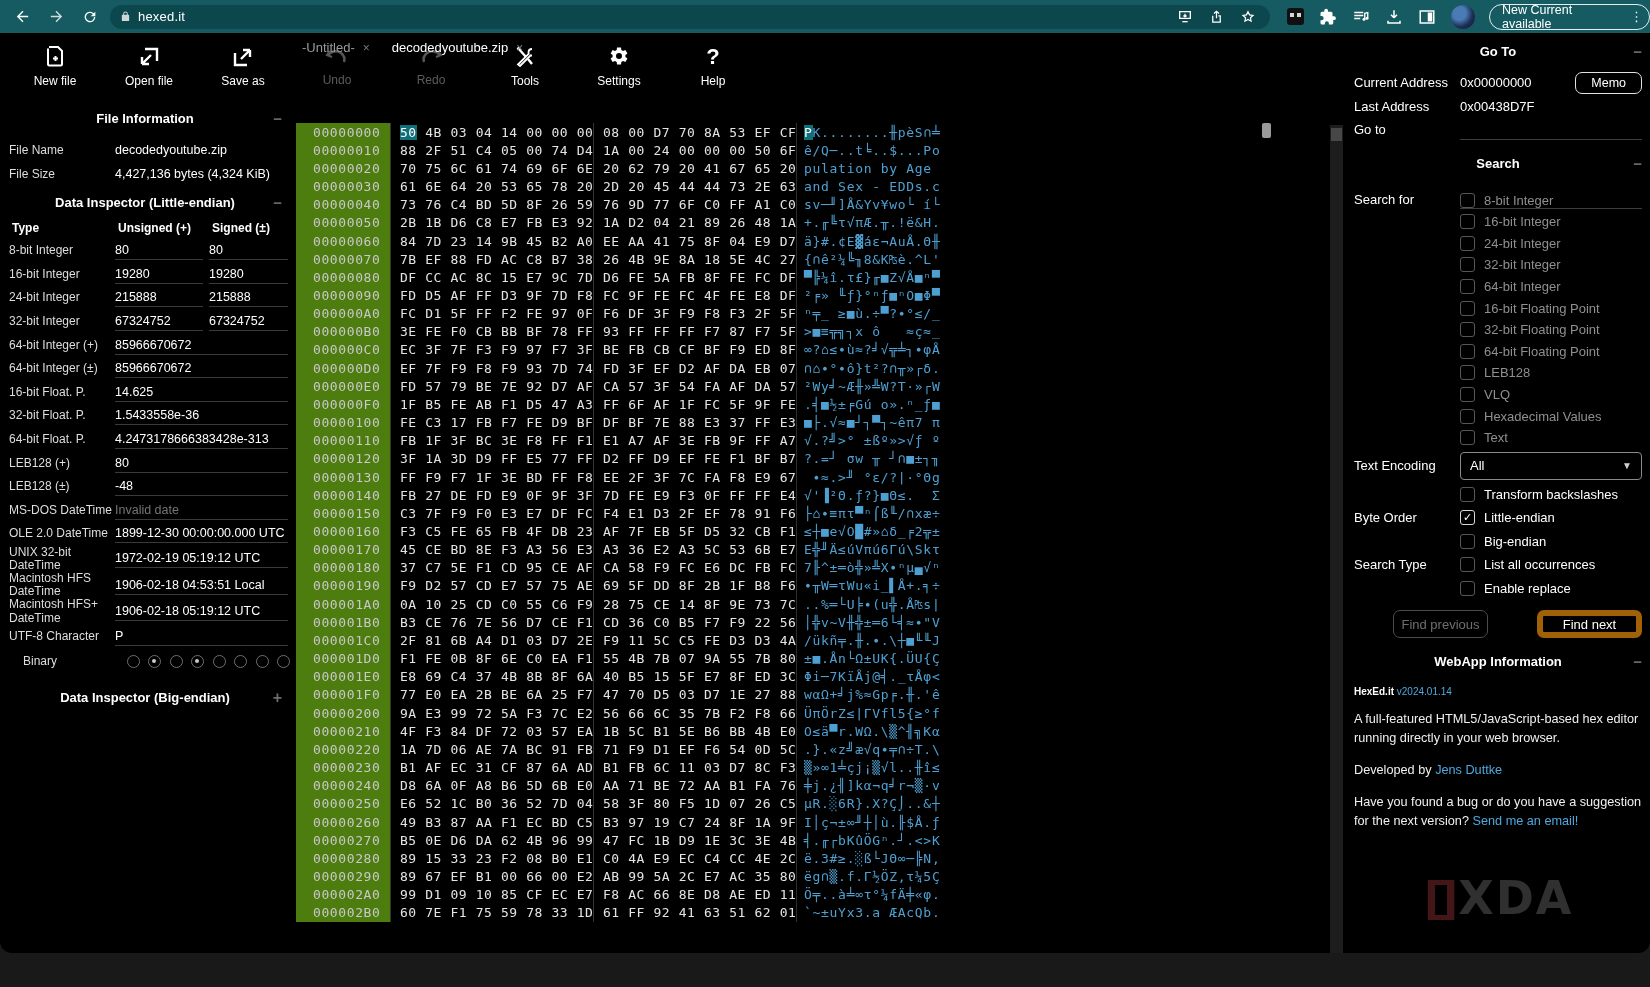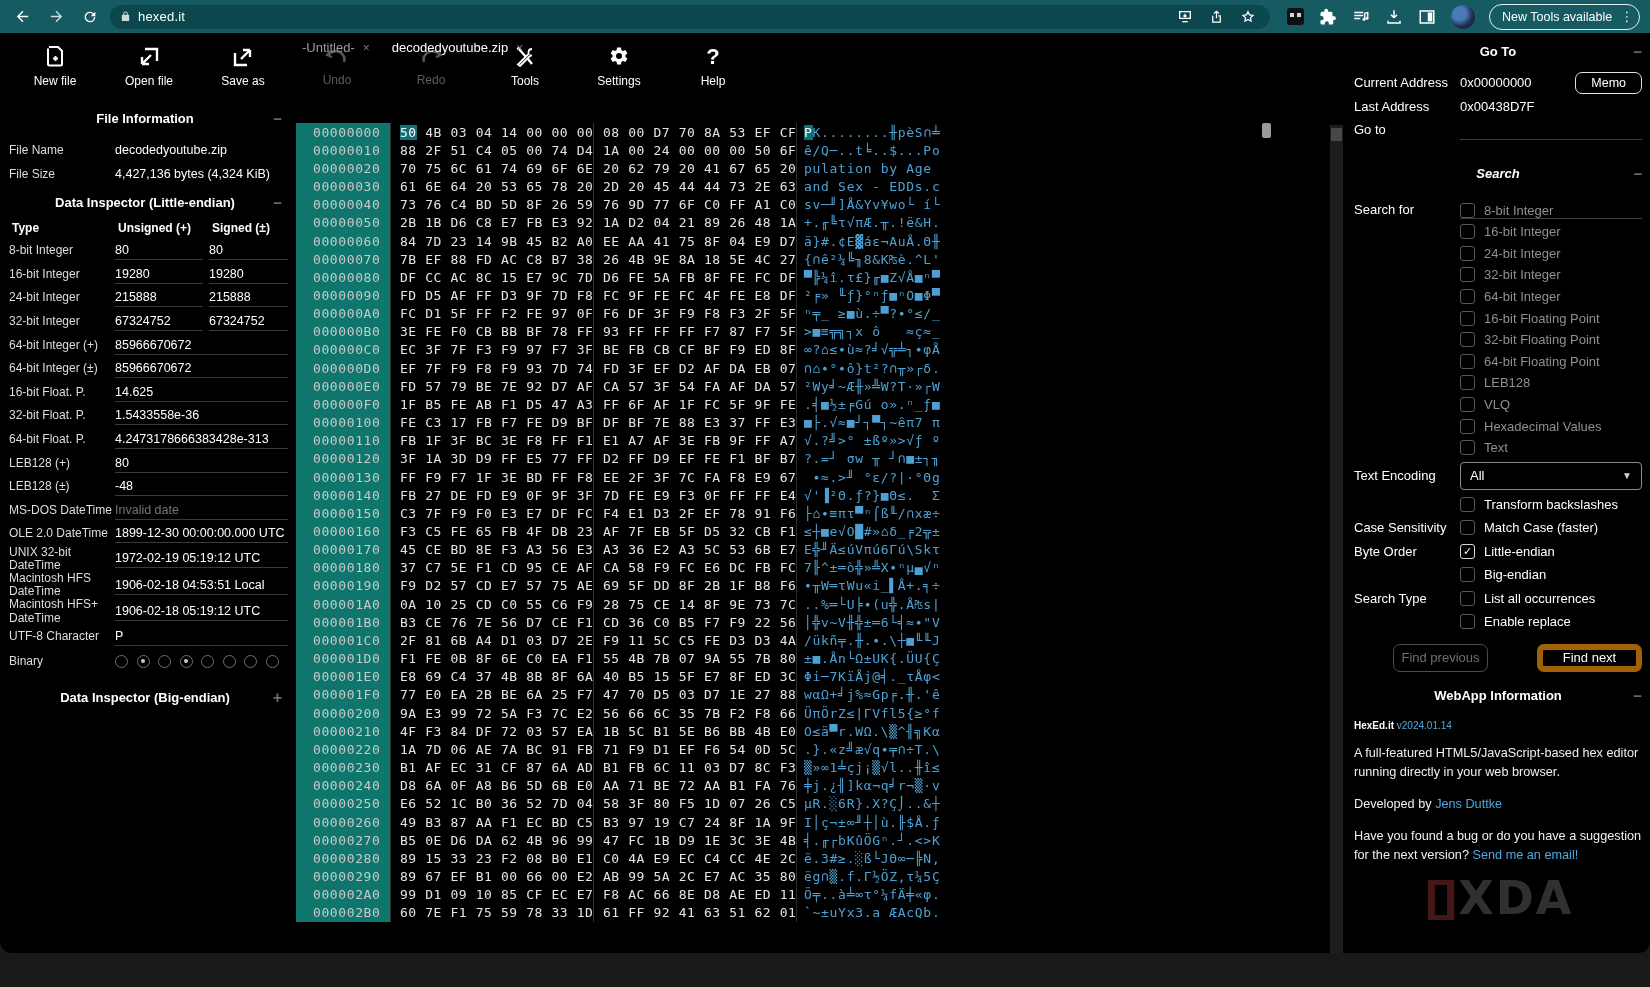--- a/index.html
+++ b/index.html
@@ -49,36 +49,36 @@
   .ditable { margin-top:4px; }
   .dithead { display:flex; padding-left:9px; height:22px; align-items:center; font-weight:bold; color:#fff;justify-content:center; }
   .dithead .c1 { width:106px; } .dithead .c2 { width:94px; } .dithead .c3 { width:75px; }
   .dirow { display:flex; padding-left:9px; min-height:23.6px; align-items:center; }
   .dirow .l { width:106px; color:#dedede; line-height:1.1; }
   .dirow .f { border-bottom:1px solid #3a3a3a; color:#fff; font-size:12.5px; height:19px; line-height:18px; }
   .dirow .f.half1 { width:88px; margin-right:6px; }
   .dirow .f.half2 { width:79px; }
   .dirow .f.wide { width:173px; }
   .dirow .f.ph { color:#757575; }
-  .binrow { display:flex; padding-left:9px; height:26px; align-items:center; }
+  .binrow { display:flex; padding-left:23px; height:26px; align-items:center; }
   .binrow .l { width:106px; color:#dedede; }
   .bits { display:flex; gap:8.5px; align-items:center; }
   .bit { width:13px; height:13px; border:1.5px solid #6f6f6f; border-radius:50%; position:relative; cursor:pointer; }
   .bit.on:after { content:""; position:absolute; left:3px; top:3px; width:4px; height:4px; border-radius:50%; background:#c9c9c9; }
   .behead { margin-top:14px; }
   .behead .collapse { font-size:16px; }
 
   
   .tabbar { position:absolute; left:290px; top:4px; height:21px; display:flex; align-items:center; gap:22px; padding-left:12px; font-size:13px; }
   .tab { display:flex; align-items:center; gap:8px; cursor:pointer; color:#9a9a9a; }
   .tab.active { color:#fff; }
   .tab .x { color:#7a7a7a; font-size:12px; }
   .hexbody { position:absolute; left:296px; top:90px; font-family:"DejaVu Sans Mono", monospace; font-size:13px; }
   .hexrow { display:flex; height:18.16px; align-items:center; }
-  .addr { width:94px; background:#0f766e; color:#c9c9c9; height:100%; display:flex; align-items:center;
+  .addr { width:94px; background:#4d7c0f; color:#c9c9c9; height:100%; display:flex; align-items:center;
     padding-left:17px; letter-spacing:.6px; }
   .half { display:flex; border-left:1px solid #333; height:100%; align-items:center; padding-left:9px; width:203px; }
   .byte { color:#e4e4e4; letter-spacing:.5px; margin-right:8.6px; cursor:text; }
   .ascii { border-left:1px solid #2e2e2e; height:100%; display:flex; align-items:center; padding-left:7px;
     color:#4fa0d2; white-space:pre; letter-spacing:.7px; cursor:text; }
   .selbg { background:#10707a; color:#fff; }
   .hexscroll { position:absolute; left:1262px; top:90px; width:9px; height:845px; }
   .hexscroll .thumb { width:9px; height:15px; background:#9a9a9a; border-radius:2px; }
   .rpscroll { position:absolute; left:1330px; top:92px; width:13px; height:843px; background:#1d1d1d; }
   .rpscroll .thumb { margin:3px auto 0; width:11px; height:13px; background:#474747; }
@@ -181,21 +181,21 @@
           <path d="M12 3v10m0 0-4-4m4 4 4-4" stroke="#fff" stroke-width="2" fill="none"></path>
           <path d="M4 17v3h16v-3" stroke="#fff" stroke-width="2" fill="none"></path>
         </svg>
       <svg class="ext-ico" width="17" height="17" viewBox="0 0 24 24">
           <rect x="3" y="4" width="18" height="16" fill="none" stroke="#fff" stroke-width="2"></rect>
           <rect x="13" y="6" width="6" height="12" fill="#fff"></rect>
         </svg>
       <div class="avatar"></div>
     </div>
     <div class="newchrome">
-      <span>New Tools available</span>
+      <span>New Current available</span>
       <span class="kebab">⋮</span>
     </div>
   </div>
 
   <div class="app">
 
     <div class="toolbar" id="toolbar">
         <div class="tbitem">
           <span>
             <svg width="24" height="24" viewBox="0 0 24 24">
@@ -1474,21 +1474,21 @@
         <button class="memo">Memo</button>
       </div>
       <div class="rprow">
         <span class="l">Last Address</span>
         <span class="v">0x00438D7F</span>
       </div>
       <div class="rprow">
         <span class="l">Go to</span>
         <input class="ufield" value="" style="">
       </div>
-      <div class="rp-head" style="margin-top:22px;font-style:italic;">
+      <div class="rp-head" style="margin-top:12px;">
         <span>Search</span>
         <span class="collapse">−</span>
       </div>
       <div class="rprow" style="margin-top:14px;">
         <span class="l">Search for</span>
         <input class="ufield" value="" style="">
       </div>
       <div id="dt-list" style="margin-top:-21.6px;">
           <div class="cbitem dim">
             <span class="cbox"></span>
@@ -1545,27 +1545,20 @@
           <span class="val">All</span>
           <span class="caret">▼</span>
         </div>
       </div>
       <div id="opt-list" style="margin-top:3px;">
           <div class="optrow">
             <span class="l"></span>
             <div class="cbitem lit">
               <span class="cbox"></span>
               <span class="t">Transform backslashes</span>
-            </div>
-          </div>
-          <div class="optrow">
-            <span class="l">Case Sensitivity</span>
-            <div class="cbitem lit">
-              <span class="cbox"></span>
-              <span class="t">Match Case (faster)</span>
             </div>
           </div>
           <div class="optrow">
             <span class="l">Byte Order</span>
             <div class="cbitem lit checked">
               <span class="cbox">✓</span>
               <span class="t">Little-endian</span>
             </div>
           </div>
           <div class="optrow">

